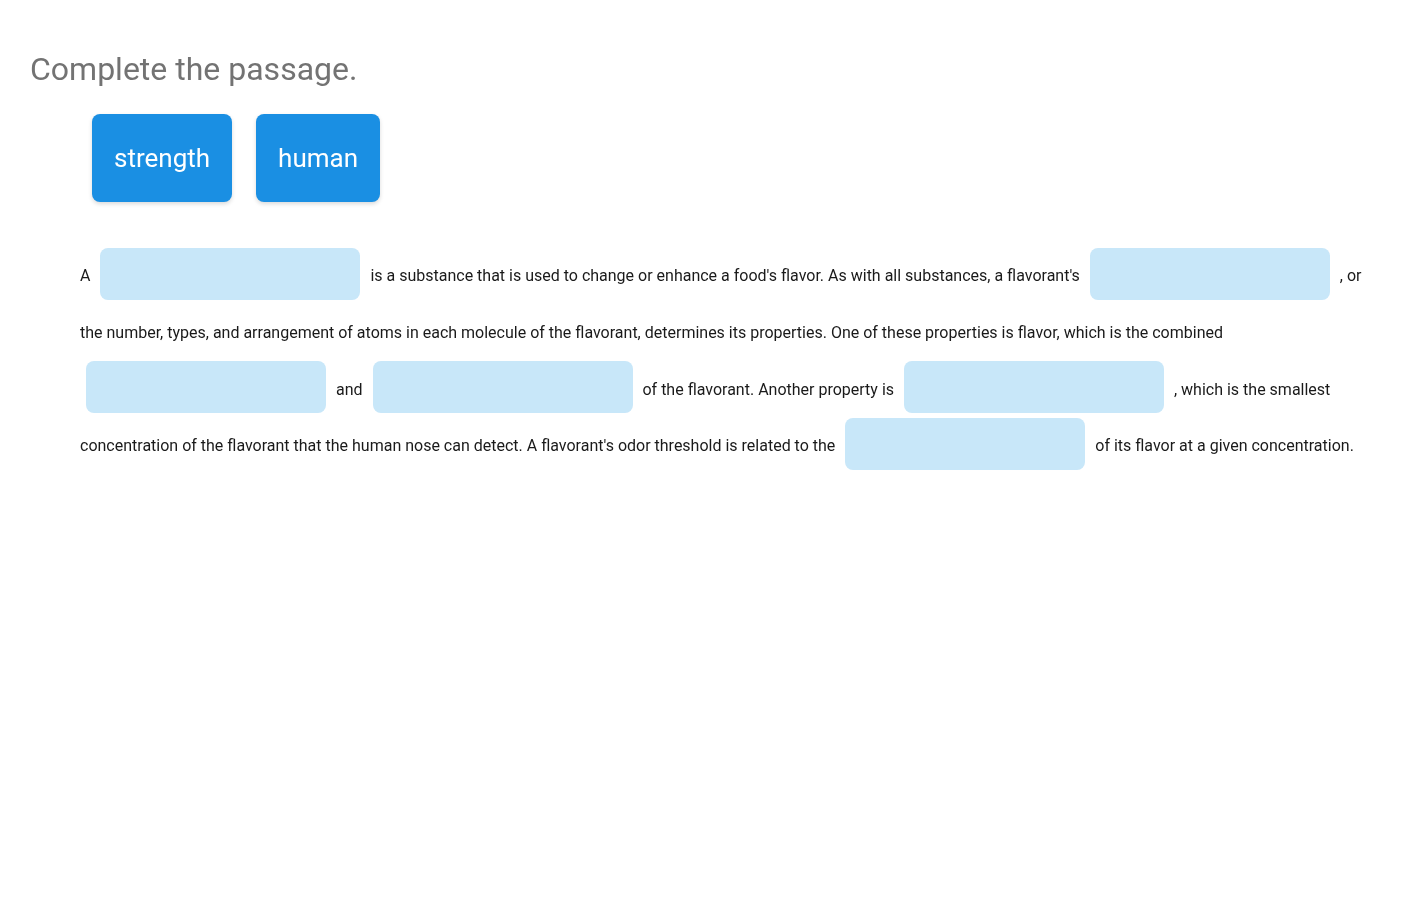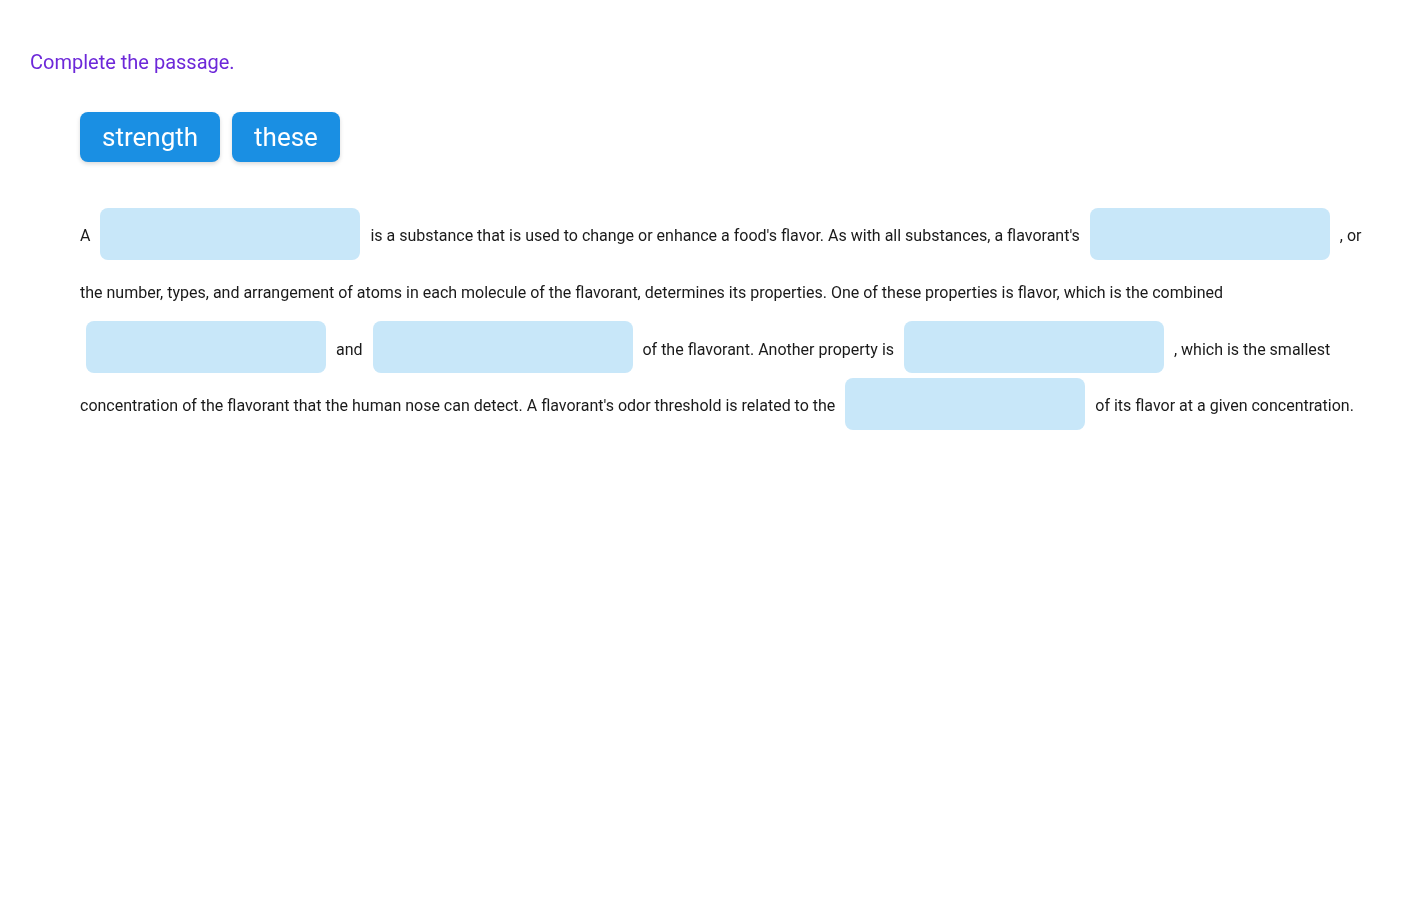--- a/index.html
+++ b/index.html
@@ -8,43 +8,44 @@
       padding: 0;
     }
     body {
       font-family: -apple-system, BlinkMacSystemFont, "Segoe UI", Roboto, Helvetica, Arial, sans-serif;
       background: #ffffff;
       padding: 50px 30px;
       font-size: 26px;
       color: #1a1a1a;
     }
     .instruction {
-      font-size: 20px;
-      color: #6d28d9;
-      margin-bottom: 38px;
+      font-size: 32px;
+      color: #737373;
+      margin-bottom: 26px;
       margin-left: 0;
     }
     .content {
       margin-left: 50px;
     }
     .word-bank {
       display: flex;
       flex-wrap: wrap;
       gap: 12px;
       margin-bottom: 45px;
     }
     .word-chip {
       background: #1a8fe3;
       color: #ffffff;
-      padding: 10px 22px;
+      padding: 29px 22px;
       border-radius: 8px;
       font-size: 26px;
       cursor: grab;
       box-shadow: 0 2px 4px rgba(0,0,0,0.15);
       user-select: none;
+      margin-left: 12px;
     }
     .passage {
       font-size: 16px;
       line-height: 3.5;
       color: #1a1a1a;
     }
     .blank {
       display: inline-block;
       width: 260px;
       height: 52px;
@@ -67,21 +68,21 @@
   </style>
 </head>
 <body>
 
 <div class="instruction">Complete the passage.</div>
 
 <div class="content">
 
   <div class="word-bank">
     <div class="word-chip">strength</div>
-    <div class="word-chip">these</div>
+    <div class="word-chip">human</div>
   </div>
 
   <div class="passage">
     <span class="text-segment">A </span>
     <span class="blank blank-wide"></span>
     <span class="text-segment"> is a substance that is used to change or enhance a food's flavor. As with all substances, a flavorant's </span>
     <span class="blank blank-mid"></span>
     <span class="text-segment"> , or the number, types, and arrangement of atoms in each molecule of the flavorant, determines its properties. One of these properties is flavor, which is the combined </span>
     <span class="blank blank-mid"></span>
     <span class="text-segment"> and </span>

